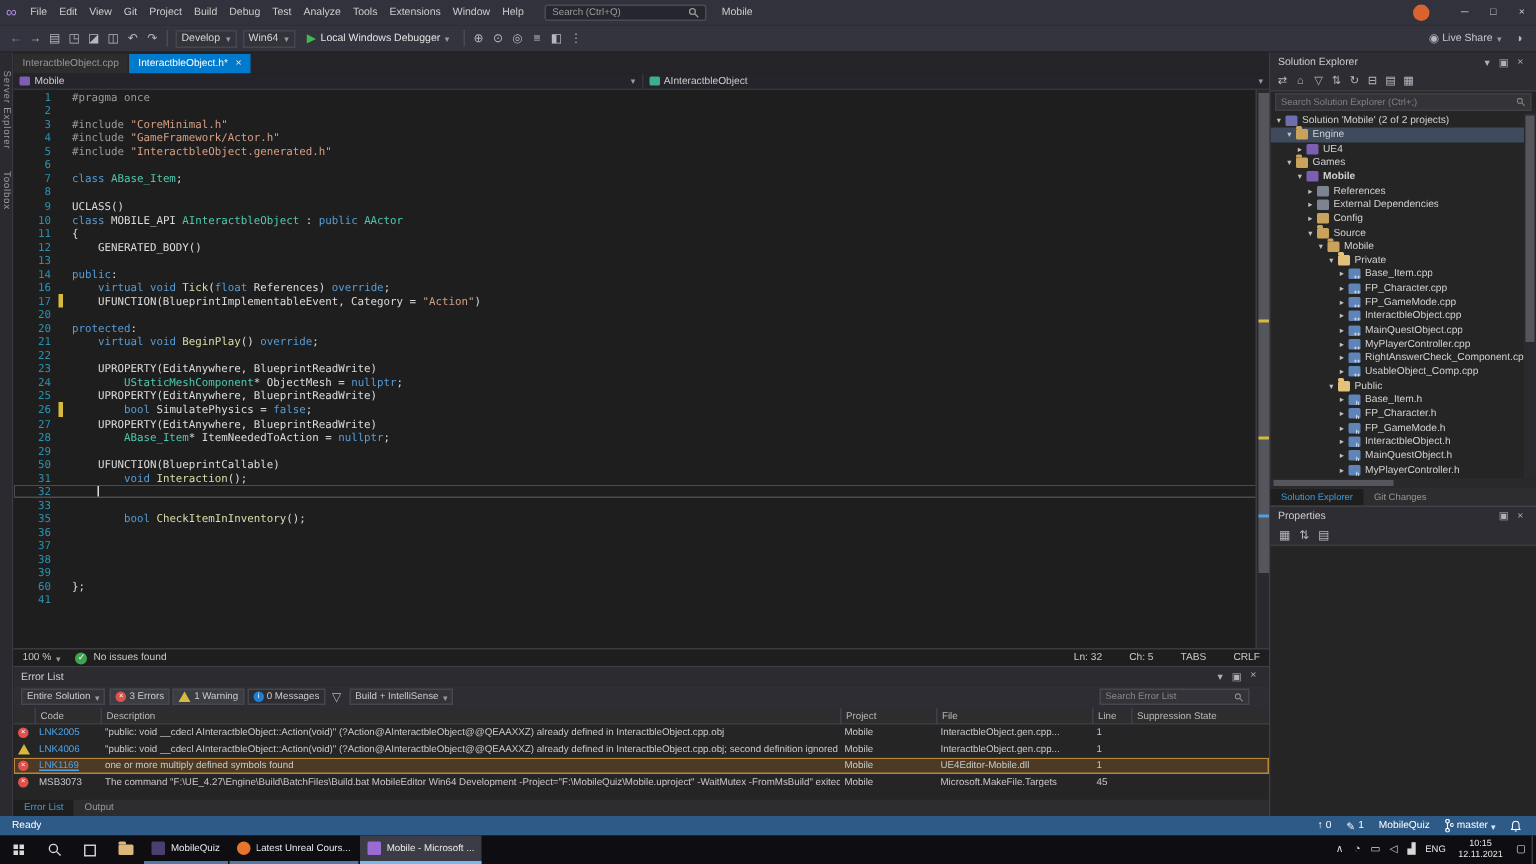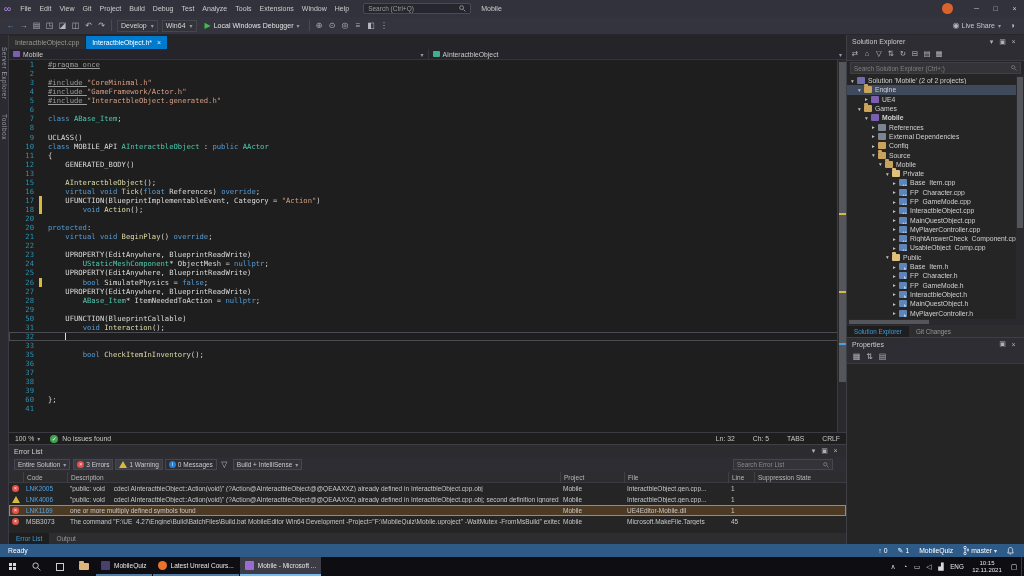--- a/index.html
+++ b/index.html
@@ -50,21 +50,21 @@
   .bc-sp{flex:1;}
 
   .code-area{flex:1;position:relative;overflow:hidden;background:#1e1e1e;}
   .crow{height:9.07px;line-height:9.07px;display:flex;font-family:"DejaVu Sans Mono",monospace;font-size:7.2px;}
   .crow.cur{box-shadow:inset 0 0 0 1px #4b4b52;}
   .crow.cur .ctext::before{content:"";display:inline-block;width:1px;height:7px;background:#dcdcdc;margin-left:17px;vertical-align:middle;}
   .gnum{width:30px;text-align:right;padding-right:5px;color:#2b91af;flex:none;}
   .gmark{width:3px;margin-right:6px;flex:none;}
   .gmark.on{background:#d7ba3d;}
   .ctext{white-space:pre;color:#dcdcdc;}
-  .tok-p{color:#9b9b9b;text-decoration:underline;} .tok-s{color:#d69d85;} .tok-k{color:#569cd6;}
+  .tok-p{color:#9b9b9b;} .tok-s{color:#d69d85;} .tok-k{color:#569cd6;}
   .tok-t{color:#4ec9b0;} .tok-f{color:#dcdcaa;} .tok-d{color:#dcdcdc;}
   .vscroll{position:absolute;top:0;right:0;width:9px;height:100%;background:#2a2a2e;border-left:1px solid #3a3a40;}
   .vthumb{position:absolute;top:2px;left:1px;width:7px;height:86%;background:#55555c;}
   .smark{position:absolute;left:1px;width:7px;height:2px;}
 
   .editor-status{height:12px;background:#1e1e1e;border-top:1px solid #3a3a40;display:flex;align-items:center;
     font-size:6.8px;color:#c8c8c8;padding:0 6px;flex:none;}
   .zoom{display:flex;align-items:center;margin-right:10px;}
   .okcirc{width:8px;height:8px;border-radius:50%;background:#3fa450;color:#fff;font-size:6px;line-height:8px;
     text-align:center;margin-right:4px;flex:none;}
@@ -339,38 +339,33 @@
               <span class="gnum">12</span>
               <span class="gmark"></span>
               <span class="ctext"><span class="tok-d">    GENERATED_BODY()</span></span>
             </div>
             <div class="crow">
               <span class="gnum">13</span>
               <span class="gmark"></span>
               <span class="ctext"></span>
             </div>
             <div class="crow">
-              <span class="gnum">15</span>
-              <span class="gmark"></span>
-              <span class="ctext"><span class="tok-d">    </span><span class="tok-f">AInteractbleObject</span><span class="tok-d">();</span></span>
+              <span class="gnum">14</span>
+              <span class="gmark"></span>
+              <span class="ctext"><span class="tok-k">public</span><span class="tok-d">:</span></span>
             </div>
             <div class="crow">
               <span class="gnum">16</span>
               <span class="gmark"></span>
               <span class="ctext"><span class="tok-d">    </span><span class="tok-k">virtual</span><span class="tok-d"> </span><span class="tok-k">void</span><span class="tok-d"> </span><span class="tok-f">Tick</span><span class="tok-d">(</span><span class="tok-k">float</span><span class="tok-d"> References) </span><span class="tok-k">override</span><span class="tok-d">;</span></span>
             </div>
             <div class="crow">
               <span class="gnum">17</span>
               <span class="gmark on"></span>
               <span class="ctext"><span class="tok-d">    UFUNCTION(BlueprintImplementableEvent, Category = </span><span class="tok-s">"Action"</span><span class="tok-d">)</span></span>
-            </div>
-            <div class="crow">
-              <span class="gnum">18</span>
-              <span class="gmark on"></span>
-              <span class="ctext"><span class="tok-d">        </span><span class="tok-k">void</span><span class="tok-d"> </span><span class="tok-f">Action</span><span class="tok-d">();</span></span>
             </div>
             <div class="crow">
               <span class="gnum">20</span>
               <span class="gmark"></span>
               <span class="ctext"></span>
             </div>
             <div class="crow">
               <span class="gnum">20</span>
               <span class="gmark"></span>
               <span class="ctext"><span class="tok-k">protected</span><span class="tok-d">:</span></span>

